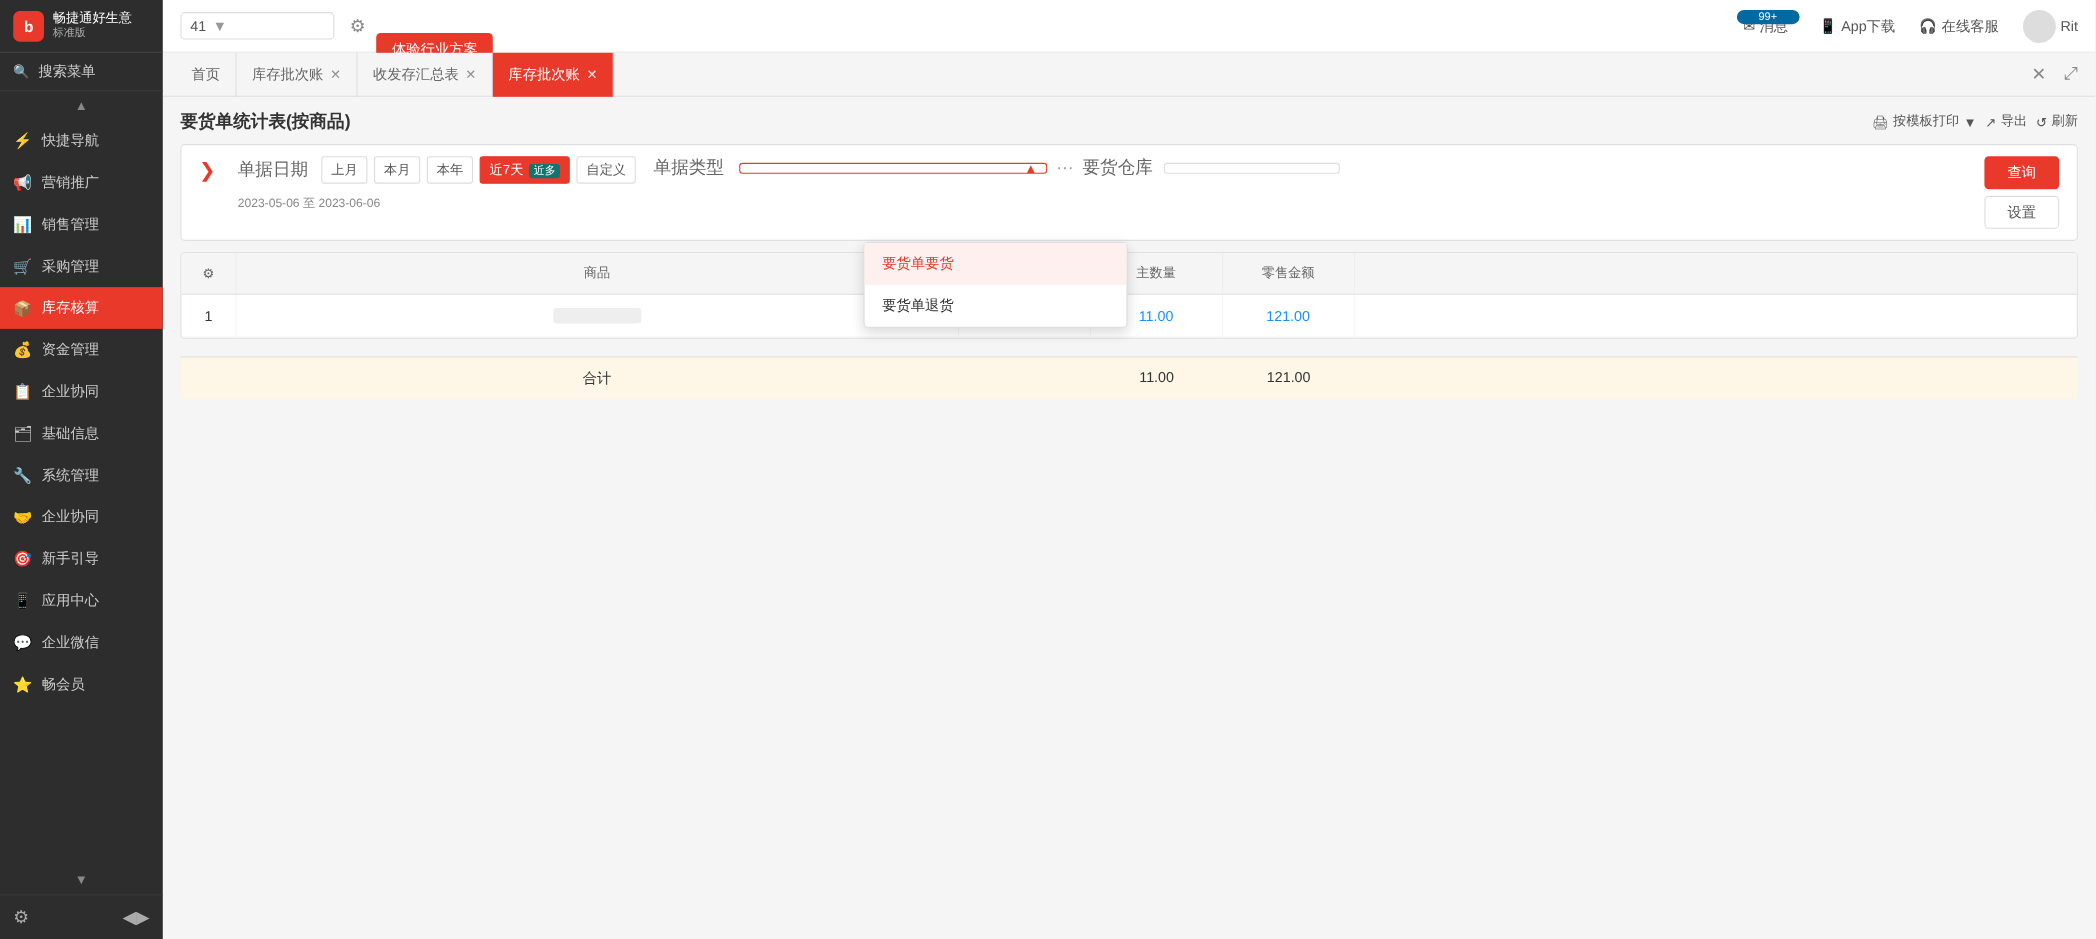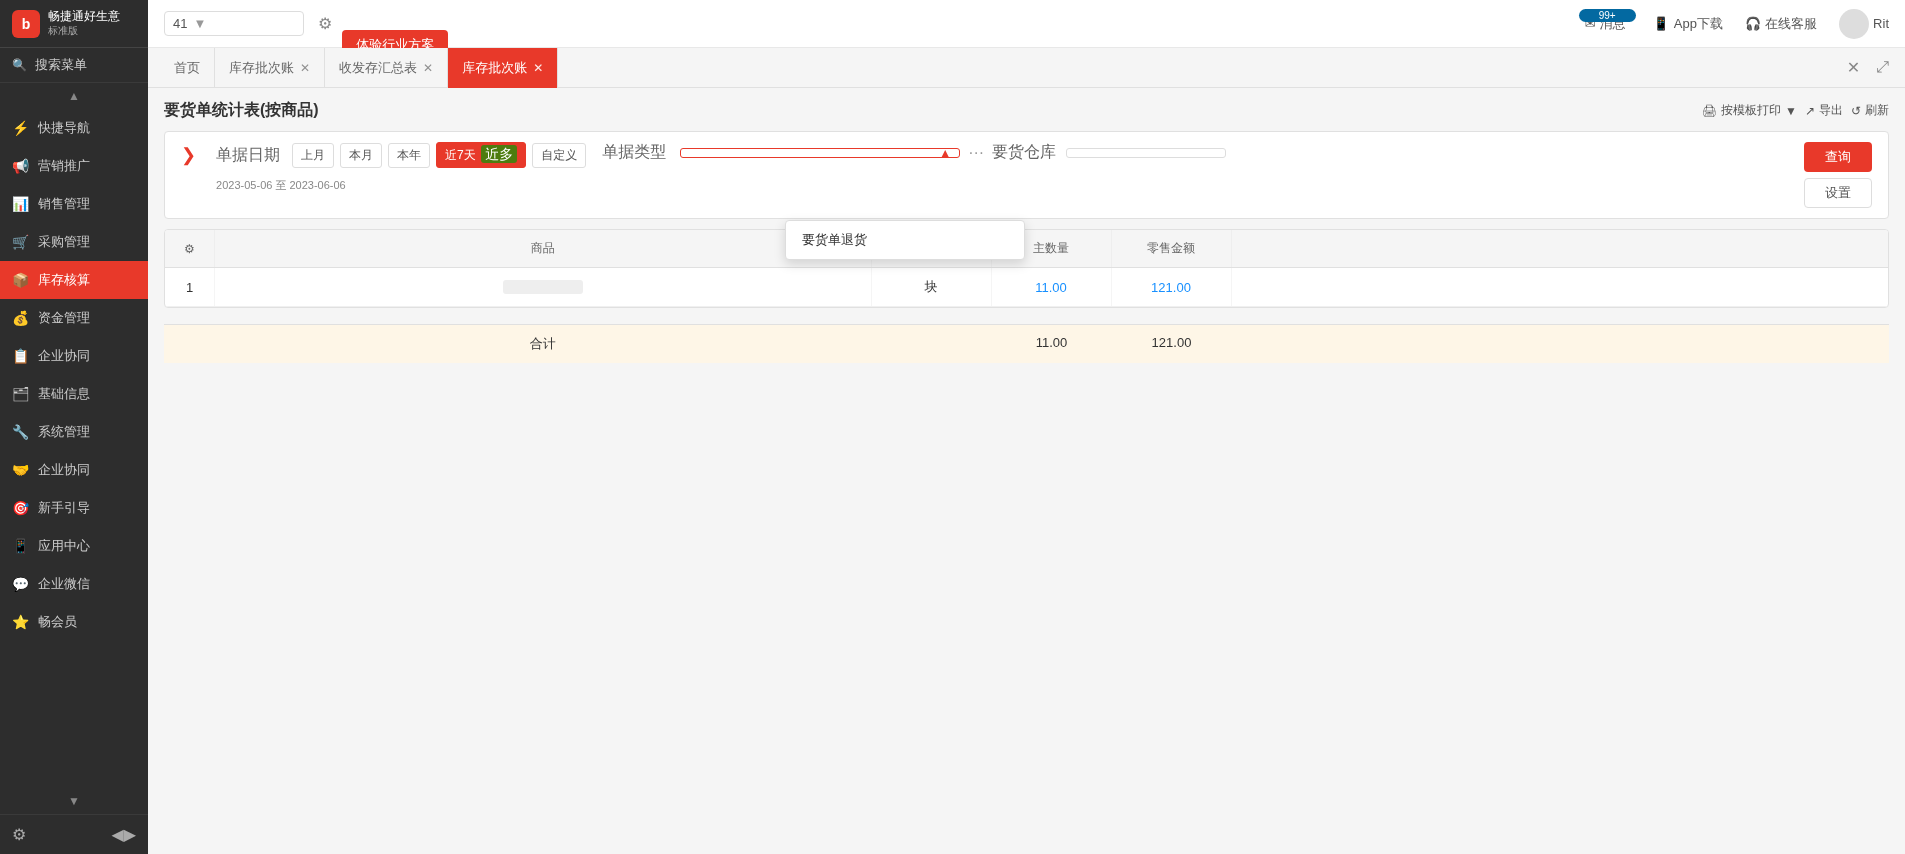--- a/index.html
+++ b/index.html
@@ -588,21 +588,21 @@
         <span class="filter-expand-btn">❯</span>
 
         <div class="filter-group">
           <div class="filter-row">
             <span class="filter-label">单据日期</span>
             <button class="date-btn">上月</button>
             <button class="date-btn">本月</button>
             <button class="date-btn">本年</button>
             <button class="date-btn recent">
               <span>近7天</span>
-              <span style="background:#4d7c0f; color:white; border-radius:3px; padding:1px 4px; font-size:14px; margin-left:2px;margin-top:32px;">近多</span>
+              <span style="background:#0f766e; color:white; border-radius:3px; padding:1px 4px; font-size:10px; margin-left:2px;margin-top:32px;">近多</span>
             </button>
             <button class="date-btn">自定义</button>
           </div>
           <div class="date-range-text">2023-05-06 至 2023-06-06</div>
         </div>
 
         <div class="filter-input-group">
           <div class="filter-input-row">
             <span class="filter-label">单据类型</span>
             <div class="dropdown-select">
@@ -616,20 +616,21 @@
             </div>
           </div>
         </div>
 
         <div class="filter-actions">
           <button class="query-btn">查询</button>
           <button class="settings-btn">设置</button>
         </div>
 
         <div class="dropdown-popup">
+          <div class="dropdown-option selected">要货单要货</div>
           <div class="dropdown-option">要货单退货</div>
         </div>
       </div>
 
       <div class="data-table">
         <div class="table-header">
           <div class="th">
             <span>⚙</span>
           </div>
           <div class="th">商品</div>

